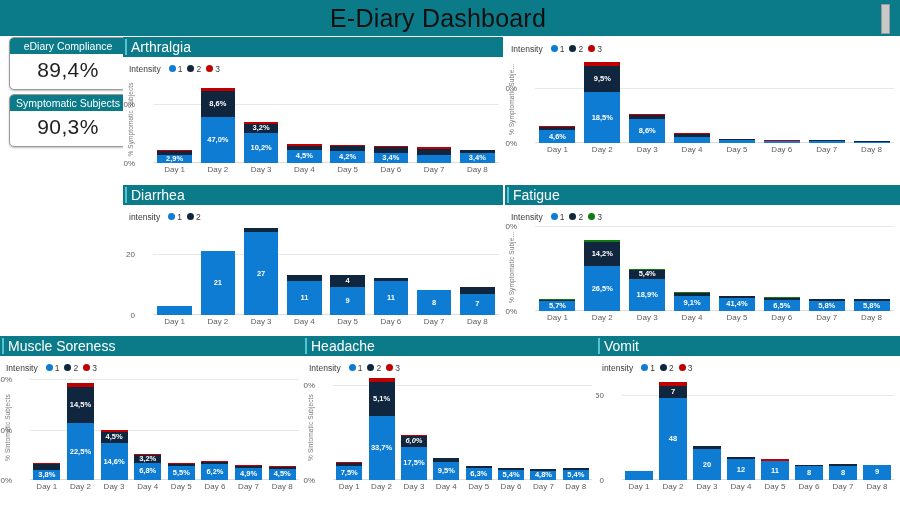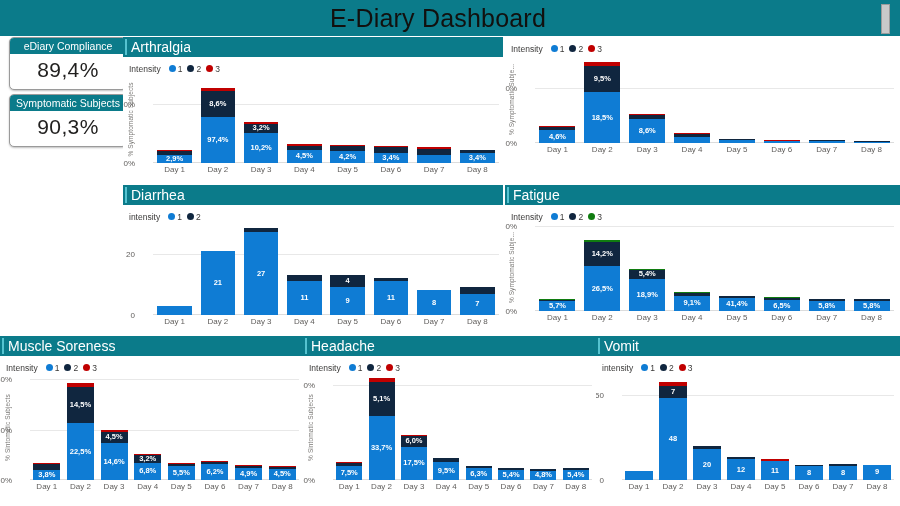--- a/index.html
+++ b/index.html
@@ -166,21 +166,21 @@
                     </div>
                   </div>
                 </div>
                 <div class="barcol">
                   <div class="bar">
                     <div class="seg" style="height: 3.22667px; background: rgb(192, 0, 0);"></div>
                     <div class="seg" style="height: 25.2267px; background: rgb(16, 38, 63);">
                       <span>8,6%</span>
                     </div>
                     <div class="seg" style="height: 46.3467px; background: rgb(15, 124, 212);">
-                      <span>97,4%</span>
+                      <span>47,0%</span>
                     </div>
                   </div>
                 </div>
                 <div class="barcol">
                   <div class="bar">
                     <div class="seg" style="height: 1.46667px; background: rgb(192, 0, 0);"></div>
                     <div class="seg" style="height: 9.38667px; background: rgb(16, 38, 63);">
                       <span>3,2%</span>
                     </div>
                     <div class="seg" style="height: 29.92px; background: rgb(15, 124, 212);">
@@ -752,21 +752,21 @@
                       <span>5,1%</span>
                     </div>
                     <div class="seg" style="height: 63.7893px; background: rgb(15, 124, 212);">
                       <span>33,7%</span>
                     </div>
                   </div>
                 </div>
                 <div class="barcol">
                   <div class="bar">
                     <div class="seg" style="height: 0.946429px; background: rgb(192, 0, 0);"></div>
-                    <div class="seg" style="height: 11.3571px; background: rgb(16, 38, 63);">
+                    <div class="seg" style="height: 11.3571px; background: rgb(16, 38, 63); font-style: italic;">
                       <span>6,0%</span>
                     </div>
                     <div class="seg" style="height: 33.125px; background: rgb(15, 124, 212);">
                       <span>17,5%</span>
                     </div>
                   </div>
                 </div>
                 <div class="barcol">
                   <div class="bar">
                     <div class="seg" style="height: 0.378571px; background: rgb(192, 0, 0);"></div>

